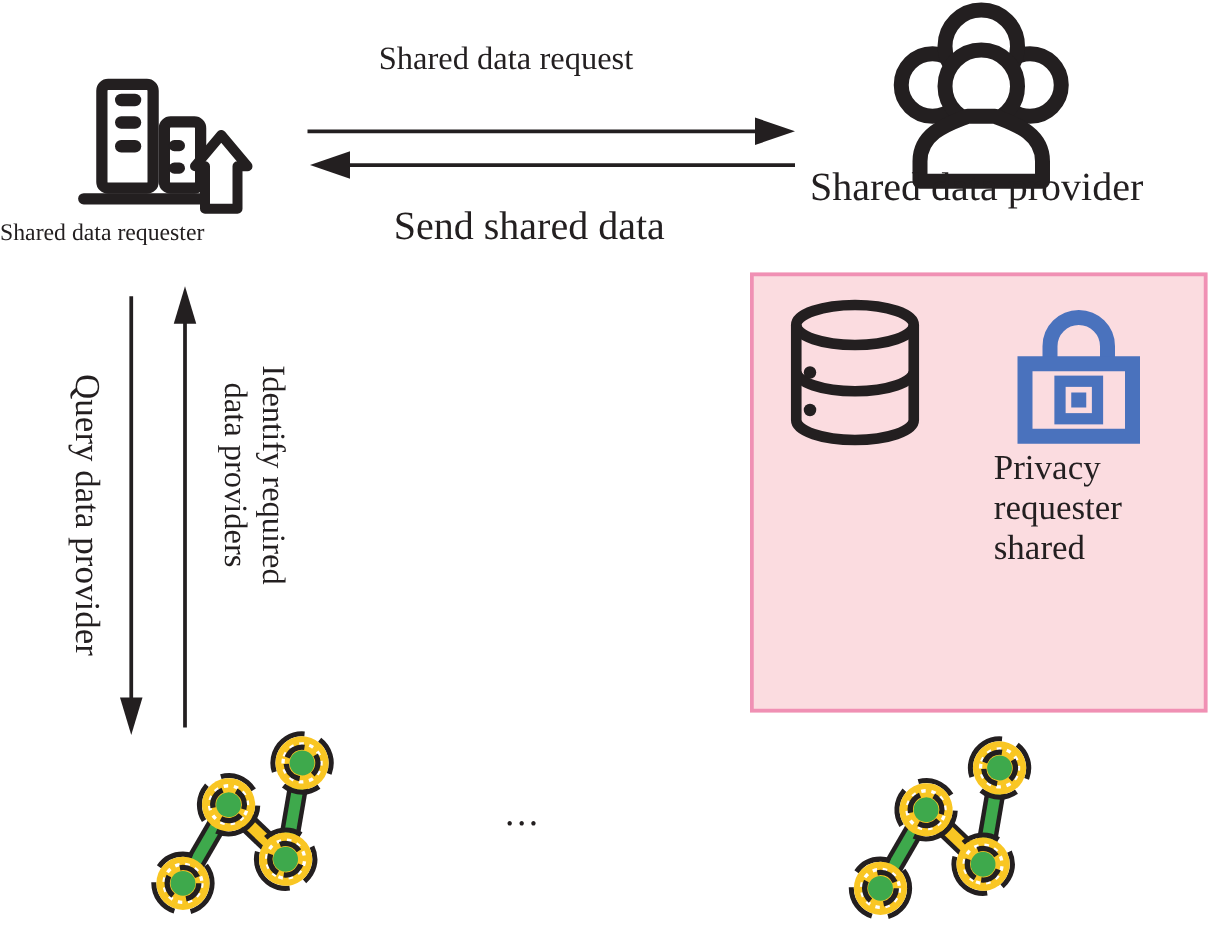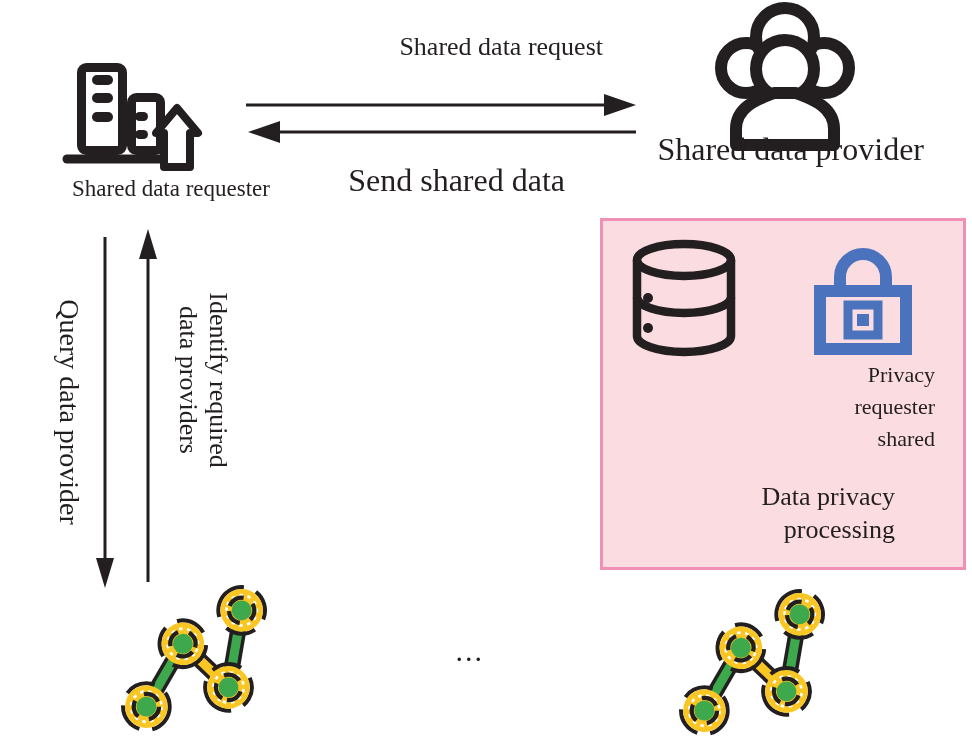--- a/index.html
+++ b/index.html
@@ -9,21 +9,21 @@
     --lock-blue:#4a72bd;
     --node-yellow:#f9c623;
     --node-green:#3ea94c;
   }
   html,body{margin:0;padding:0;background:#fff;}
   .canvas{
     position:relative;width:972px;height:752px;background:#ffffff;overflow:hidden;
     font-family:"Liberation Serif","DejaVu Serif",serif;color:var(--ink);
   }
   .abs{position:absolute;}
-  .lbl{position:absolute;text-align:right;line-height:1.15;}
+  .lbl{position:absolute;text-align:left;line-height:1.15;}
   .vcenter{
     position:absolute;white-space:nowrap;text-align:center;
     transform:translate(-50%,-50%) rotate(90deg);
   }
   svg{display:block;overflow:visible;}
   .stroke-ink{stroke:var(--ink);fill:none;}
   .fill-white{fill:#ffffff;}
 </style>
 </head>
 <body>
@@ -99,21 +99,21 @@
     <line x1="5" y1="107" x2="100" y2="107" stroke="var(--ink)" stroke-width="9" stroke-linecap="round"></line>
     <rect x="19.5" y="15.5" width="41" height="83" rx="5" class="stroke-ink fill-white" stroke="var(--ink)" stroke-width="9" fill="#fff"></rect>
     <rect x="30" y="23" width="21" height="10" rx="5" fill="var(--ink)"></rect>
     <rect x="30" y="41" width="21" height="10" rx="5" fill="var(--ink)"></rect>
     <rect x="30" y="60" width="21" height="10" rx="5" fill="var(--ink)"></rect>
     <rect x="69.5" y="45.5" width="29" height="53" rx="5" stroke="var(--ink)" stroke-width="9" fill="#fff"></rect>
     <rect x="73" y="60" width="13" height="9" rx="4.5" fill="var(--ink)"></rect>
     <rect x="73" y="78" width="13" height="9" rx="4.5" fill="var(--ink)"></rect>
     <path d="M115,56 L136,81 L128,81 L128,115 L102,115 L102,81 L94,81 Z" stroke="var(--ink)" stroke-width="8" stroke-linejoin="round" fill="#fff"></path>
   </svg>
-  <div class="lbl" style="left:0;top:176px;width:270px;font-size:23px">Shared data requester</div>
+  <div class="lbl" style="left:0;top:176px;width:270px;font-size:19px">Shared data requester</div>
 
   <svg class="abs" style="left:712px;top:1px" width="146" height="146" viewBox="0 0 146 146">
     <circle cx="34" cy="67" r="25" stroke="var(--ink)" stroke-width="12" fill="#fff"></circle>
     <circle cx="112" cy="67" r="25" stroke="var(--ink)" stroke-width="12" fill="#fff"></circle>
     <circle cx="73" cy="36" r="29" stroke="var(--ink)" stroke-width="12" fill="#fff"></circle>
     <circle cx="73" cy="68" r="29" stroke="var(--ink)" stroke-width="12" fill="#fff"></circle>
     <path d="M24,144 L122,144 L122,128 C122,104 96,97 84,92 L62,92 C50,97 24,104 24,128 Z" stroke="var(--ink)" stroke-width="12" stroke-linejoin="round" fill="#fff"></path>
   </svg>
   <div class="lbl" style="left:648px;top:131px;width:276px;font-size:32px">Shared data provider</div>
 
@@ -137,30 +137,26 @@
   </svg>
 
   <svg class="abs" style="left:812px;top:233px" width="102" height="124" viewBox="0 0 102 124">
     <path d="M28,58 L28,44 A23,23 0 0 1 74,44 L74,58" stroke="var(--lock-blue)" stroke-width="12" fill="none"></path>
     <rect x="8" y="58" width="86" height="58" stroke="var(--lock-blue)" stroke-width="12" fill="none"></rect>
     <rect x="36" y="72" width="30" height="30" stroke="var(--lock-blue)" stroke-width="9" fill="none"></rect>
     <rect x="45" y="81" width="12" height="12" fill="var(--lock-blue)"></rect>
   </svg>
 
 
-  <div class="lbl" style="left:795px;top:359px;width:140px;font-size:22px;line-height:32px">
+  <div class="lbl" style="left:795px;top:359px;width:140px;font-size:28px;line-height:32px">
     <span>Privacy</span><br>
     <span>requester</span><br>
     <span>shared</span>
   </div>
 
-  <div class="lbl" style="left:655px;top:480px;width:240px;font-size:26px;line-height:33px">
-    <span>Data privacy</span><br>
-    <span>processing</span>
-  </div>
 
   <svg class="abs" style="left:118px;top:584px" width="150" height="150">
     <use href="#chain" width="150" height="150"></use>
   </svg>
   <svg class="abs" style="left:676px;top:588px" width="150" height="150">
     <use href="#chain" width="150" height="150"></use>
   </svg>
 
   <div class="lbl" style="left:404px;top:634px;width:80px;font-size:30px;letter-spacing:2px">...</div>
 

